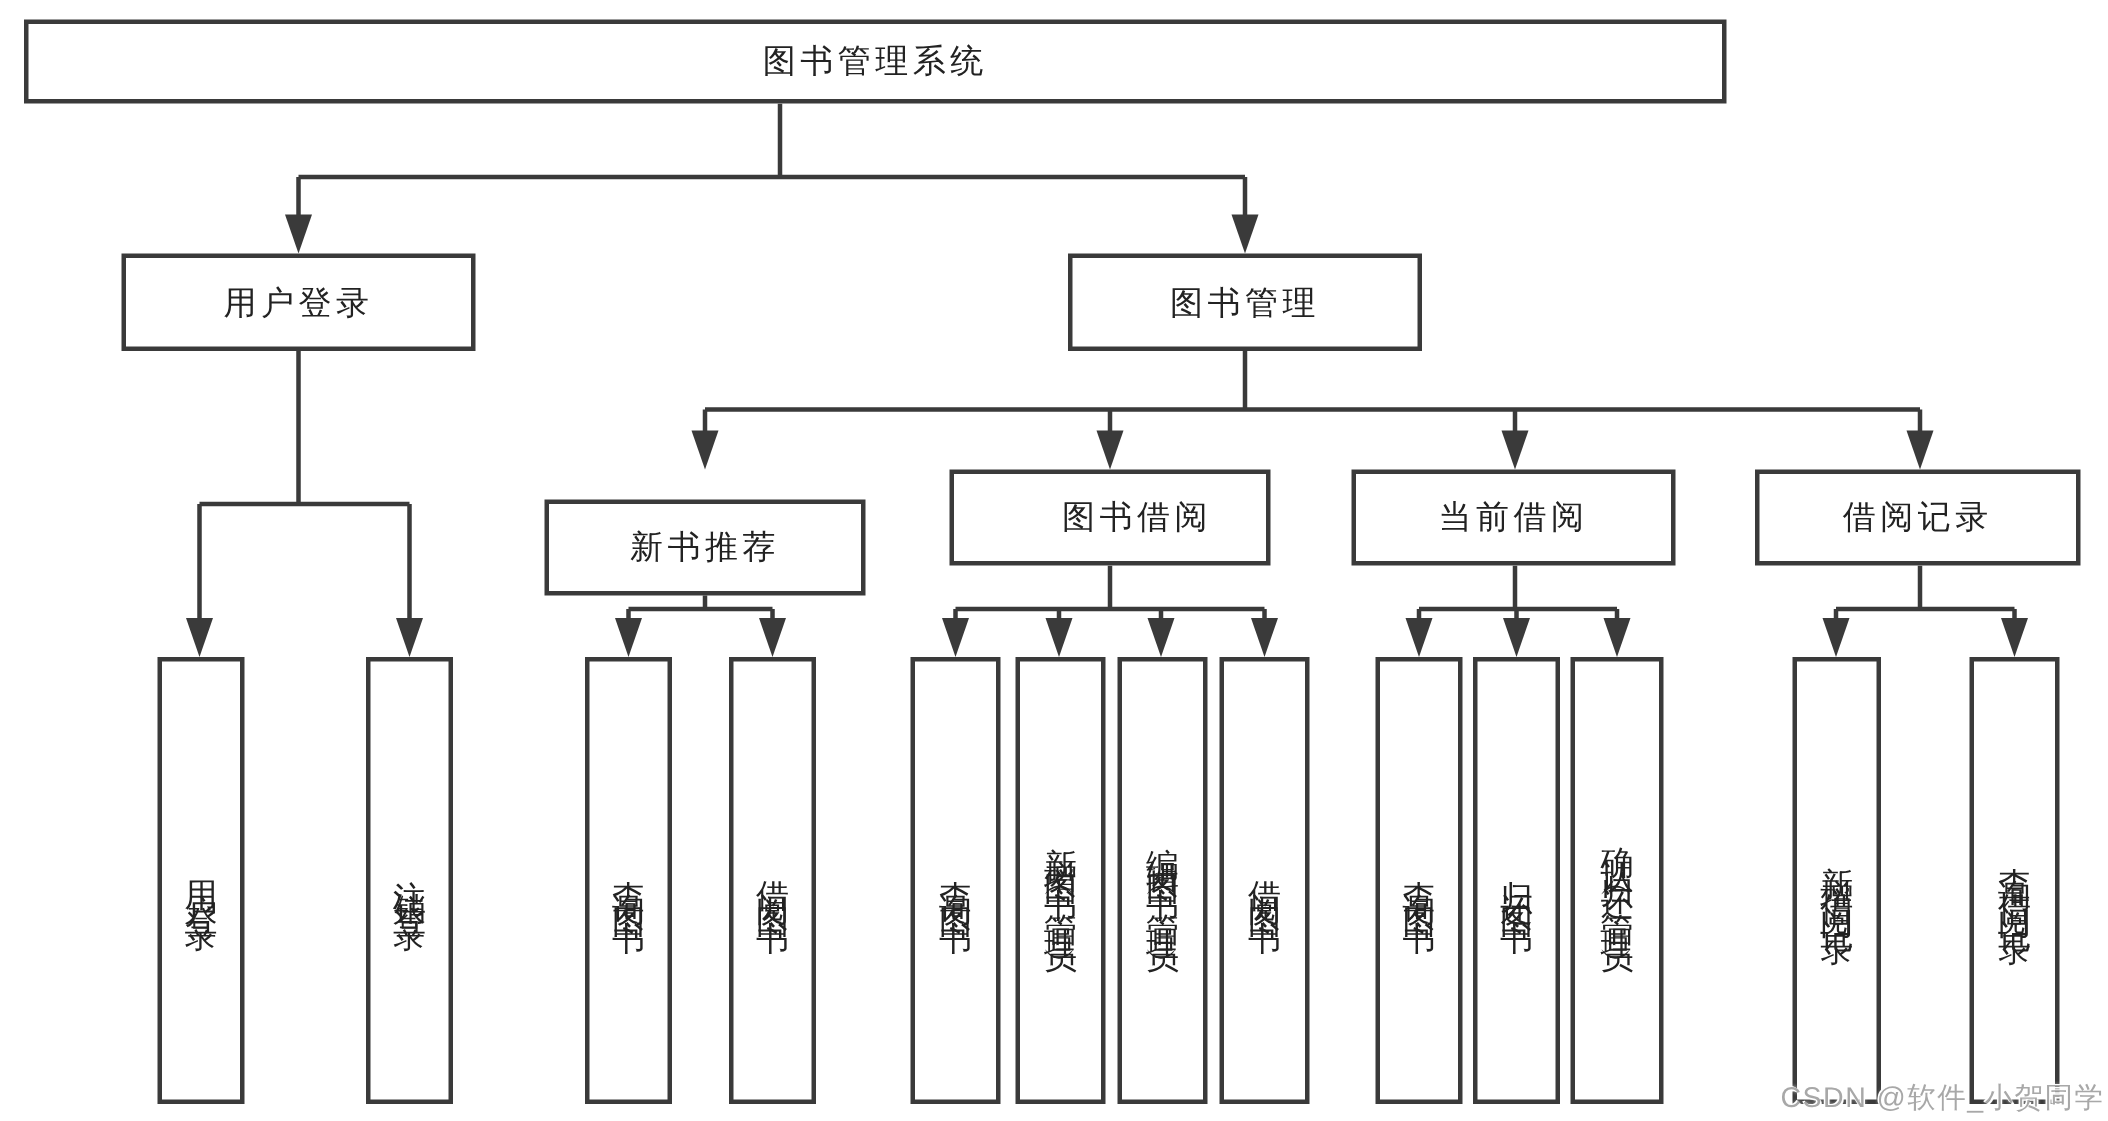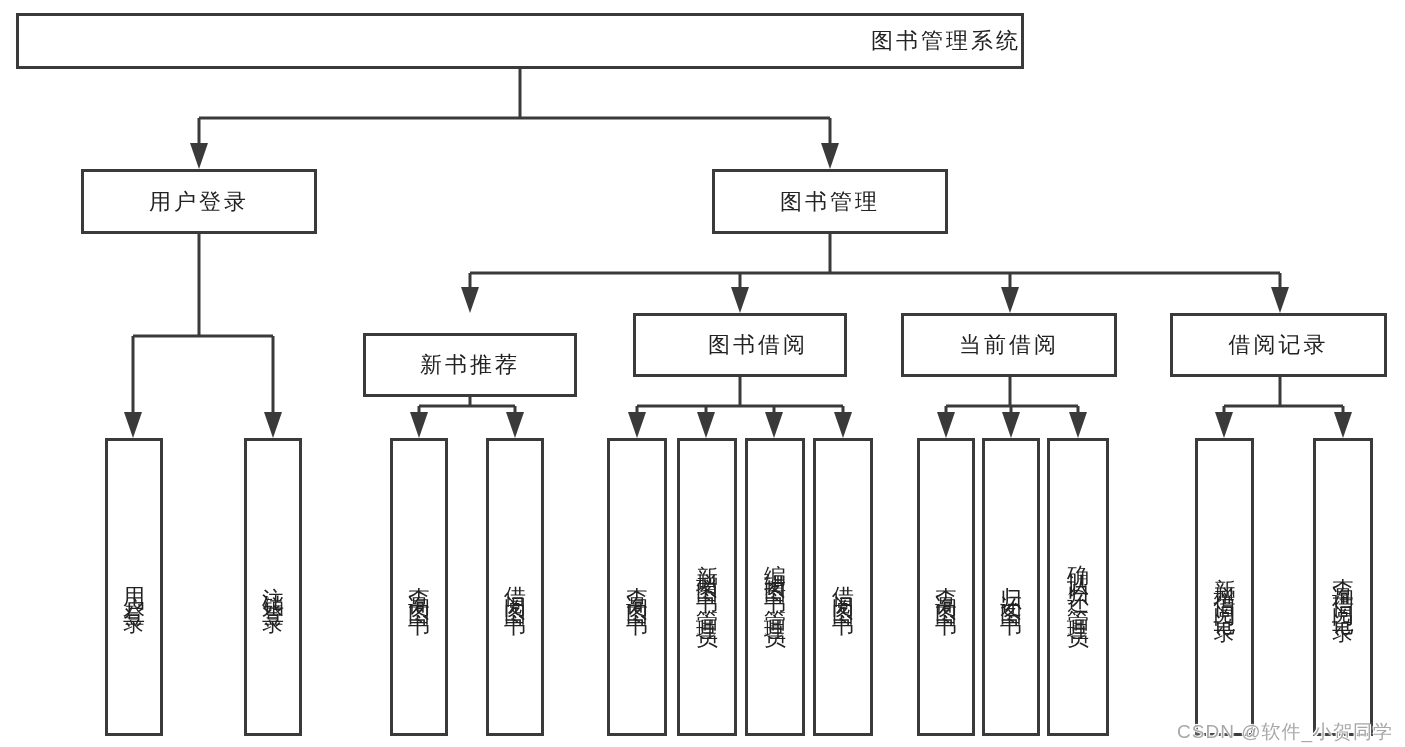--- a/index.html
+++ b/index.html
@@ -42,21 +42,21 @@
   }
   .node .vlabel {
     writing-mode: vertical-rl;
     text-orientation: mixed;
     font-size: 22px;
     letter-spacing: 9px;
     line-height: 1;
     color: #222222;
   }
   
-  .n-root      { left: 16px;   top: 13px;  width: 1008px; height: 56px; justify-content: flex-end; }
+  .n-root      { left: 16px;   top: 13px;  width: 1135px; height: 56px; }
   .n-userlogin { left: 81px;   top: 169px; width: 236px;  height: 65px; }
   .n-bookmgmt  { left: 712px;  top: 169px; width: 236px;  height: 65px; }
   .n-newrec    { left: 363px;  top: 313px; width: 214px;  height: 64px; margin-top: 20px; }
   .n-borrow    { left: 633px;  top: 313px; width: 214px;  height: 64px; padding-left: 36px; }
   .n-current   { left: 901px;  top: 313px; width: 216px;  height: 64px; text-align: center; }
   .n-record    { left: 1170px; top: 313px; width: 217px;  height: 64px; }
   .tall        { top: 438px;   height: 298px; }
   .v1  { left: 105px;  width: 58px; }
   .v2  { left: 244px;  width: 58px; }
   .v3  { left: 390px;  width: 58px; }
@@ -65,21 +65,21 @@
   .v6  { left: 677px;  width: 60px; }
   .v7  { left: 745px;  width: 60px; }
   .v8  { left: 813px;  width: 60px; }
   .v9  { left: 917px;  width: 58px; }
   .v10 { left: 982px;  width: 58px; }
   .v11 { left: 1047px; width: 62px; }
   .v12 { left: 1195px; width: 59px; }
   .v13 { left: 1313px; width: 60px; }
   .watermark {
     position: absolute;
-    right: 12px;
+    right: 2px;
     bottom: 2px;
     z-index: 5;
     font-size: 19px;
     color: #a8a8a8;
     letter-spacing: 1px;
     text-shadow: 0 0 3px #ffffff, 1px 1px 0 #ffffff, -1px -1px 0 #ffffff;
     white-space: nowrap;
   }
 </style>
 </head>

